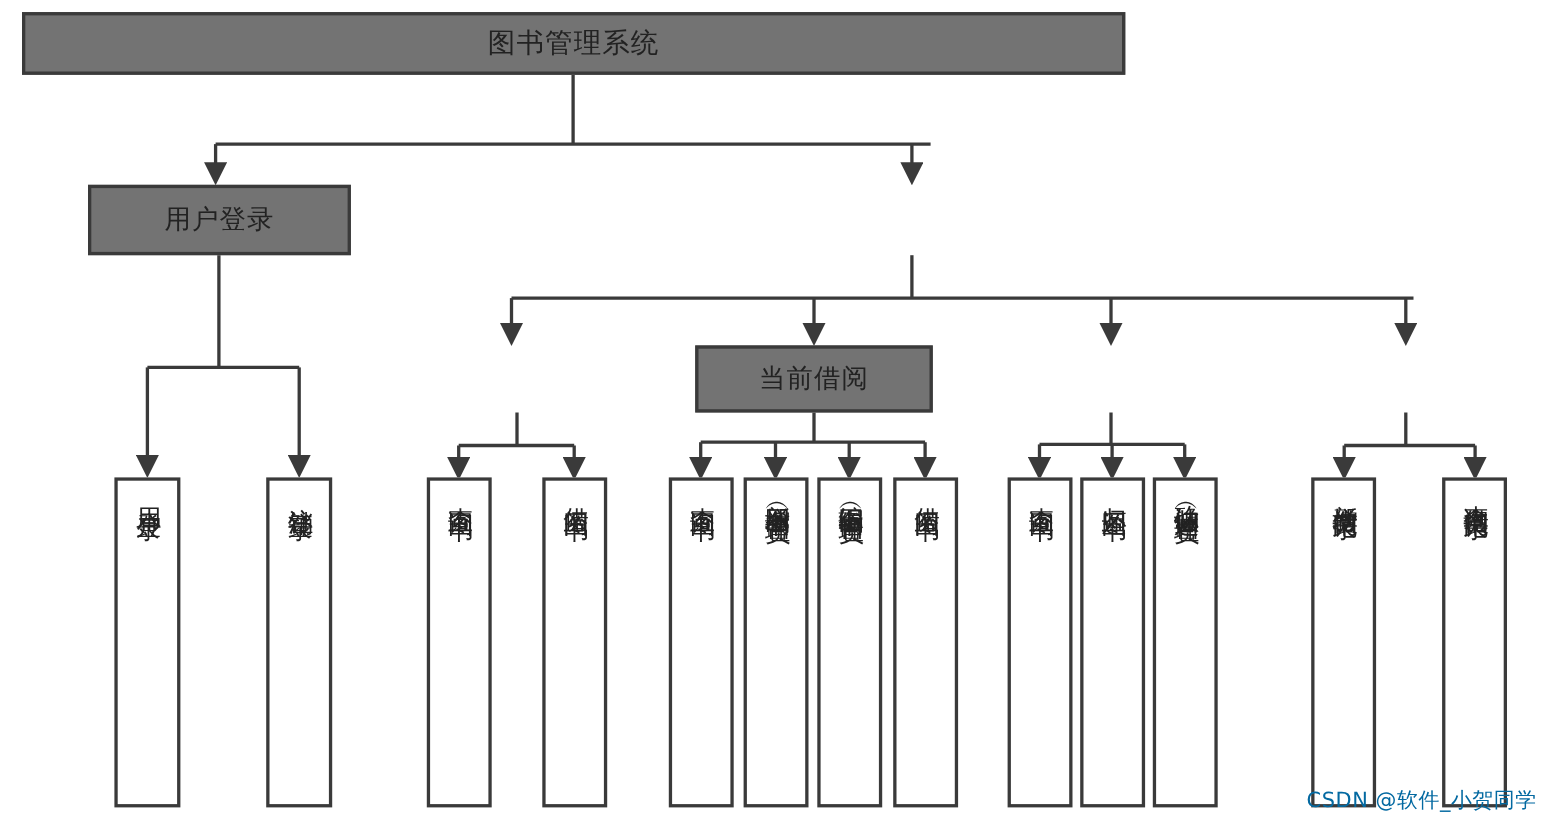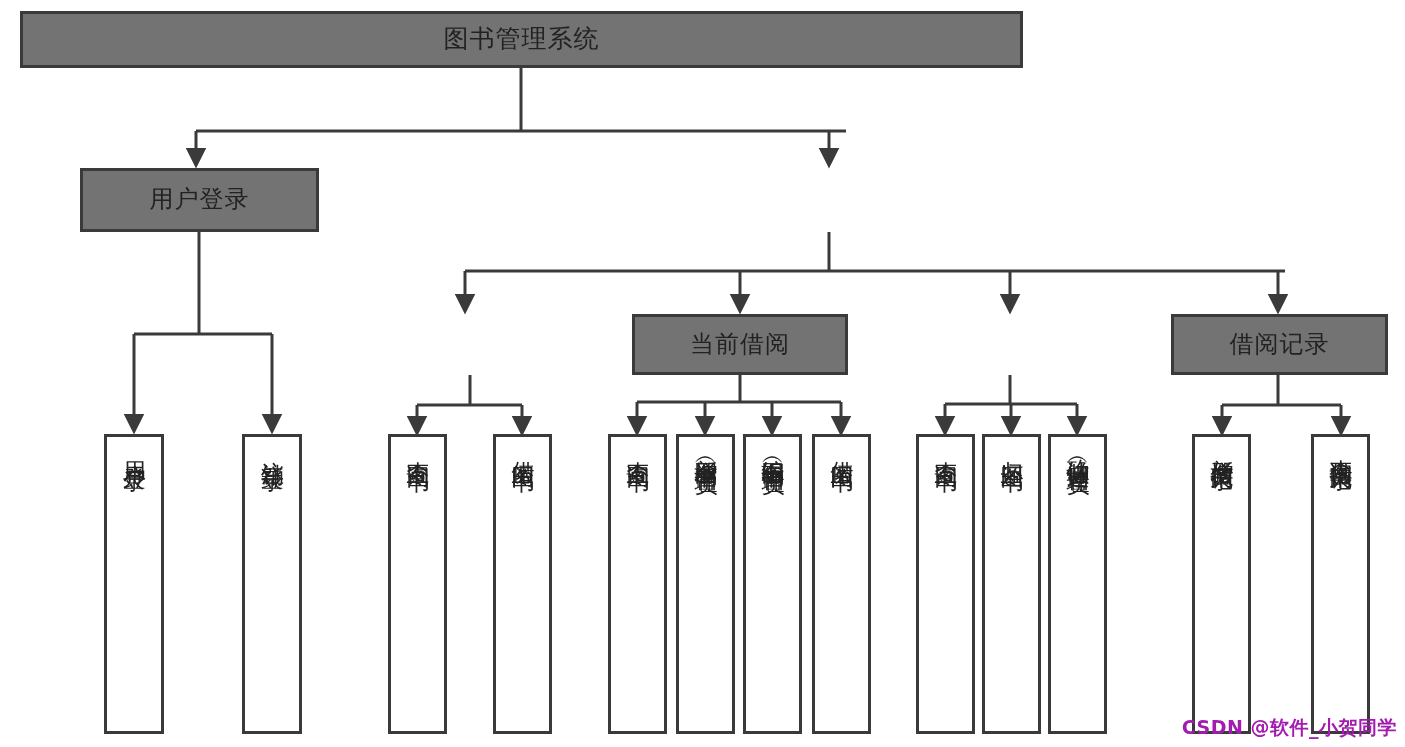--- a/index.html
+++ b/index.html
@@ -68,24 +68,23 @@
   }
   .leaf.tall .vtext {
     padding-top: 4px;
     letter-spacing: 2px;
   }
   .watermark {
     position: absolute;
     right: 8px;
     bottom: 6px;
     font-size: 19px;
-    color: #a21caf;
+    color: #0369a1;
     letter-spacing: 0.5px;
     white-space: nowrap;
-    font-weight: bold;
   }
 </style>
 </head>
 <body>
 
 <div id="canvas">
 
   <svg id="edges" viewBox="0 0 1405 747" xmlns="http://www.w3.org/2000/svg">
     <defs>
       <marker id="arrow" viewBox="0 0 12 12" refX="6" refY="6" markerWidth="7" markerHeight="7" orient="auto-start-reverse">
@@ -134,21 +133,20 @@
       <path d="M 1222 405 L 1222 426" marker-end="url(#arrow)"></path>
       <path d="M 1341 405 L 1341 426" marker-end="url(#arrow)"></path>
     </g>
   </svg>
 
   <div class="node h root" style="left:20px; top:11px; width:1003px; height:57px;">图书管理系统</div>
 
   <div class="node h" style="left:80px; top:168px; width:239px; height:64px;">用户登录</div>
 
   <div class="node h" style="left:632px; top:314px; width:216px; height:61px;">当前借阅</div>
-  <div class="node h" style="left:1171px; top:314px; width:217px; height:61px;">借阅记录</div>
 
   <div class="leaf" style="left:104px; top:434px; width:60px; height:300px;">
     <span class="vtext">用户登录</span>
   </div>
   <div class="leaf" style="left:242px; top:434px; width:60px; height:300px;">
     <span class="vtext">注销登录</span>
   </div>
 
   <div class="leaf" style="left:388px; top:434px; width:59px; height:300px;">
     <span class="vtext">查询图书</span>

